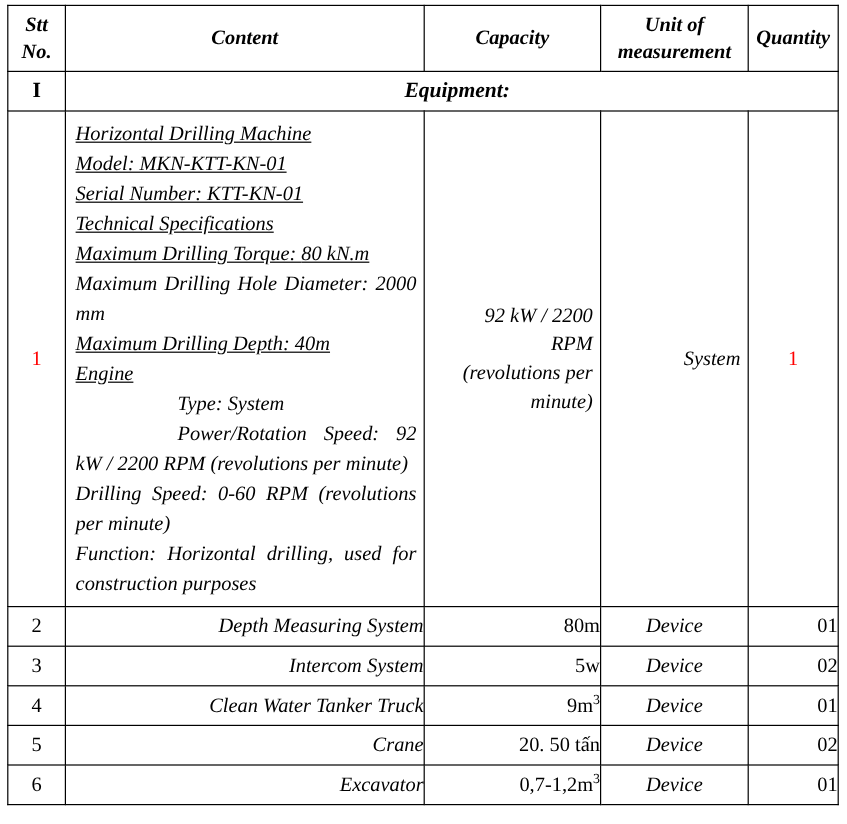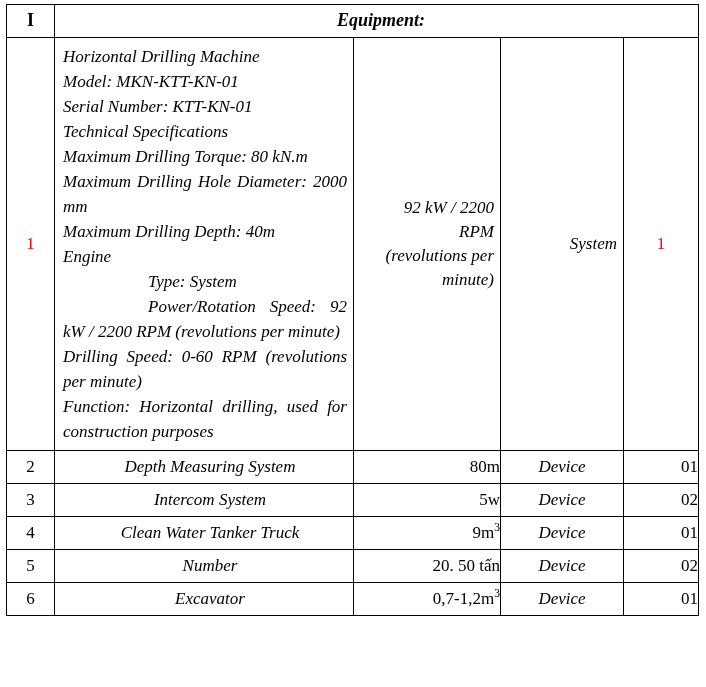--- a/index.html
+++ b/index.html
@@ -103,41 +103,41 @@
     font-style: normal;
   }
 
   .spec-line {
     margin: 0;
     padding: 0;
     line-height: 25px;
     text-align: justify;
     text-align-last: left;
   }
-  .spec-line.plain { text-align: center; }
+  .spec-line.plain { text-align: center; text-decoration: underline; }
   .spec-line.indent {
     text-indent: 85px;
     text-align: justify;
     text-align-last: left;
   }
   .red-val { color: #000000; }
 
   .cap-multiline {
     line-height: 24px;
   }
 
   
   .drow td { height: 32px; }
   .drow .num-cell {
     text-align: center;
     font-style: normal;
     font-size: 17px;
   }
   .drow .content-cell {
-    text-align: center;
+    text-align: right;
     font-style: italic;
     padding-left: 12px;
   }
   .drow .cap-cell {
     text-align: right;
     font-style: normal;
   }
   .drow .unit-cell {
     text-align: center;
     font-style: italic;
@@ -155,20 +155,33 @@
   <table class="equip">
     <colgroup>
       <col class="c-stt">
         <col class="c-cont">
         <col class="c-cap">
         <col class="c-unit">
         <col class="c-qty">
     </colgroup>
     <tbody>
 
+      <tr class="hdr">
+        <td>
+          <span>Stt</span><br>
+          <span>No.</span>
+        </td>
+        <td>Content</td>
+        <td>Capacity</td>
+        <td>
+          <span>Unit of</span><br>
+          <span>measurement</span>
+        </td>
+        <td>Quantity</td>
+      </tr>
 
       <tr class="section">
         <td class="sec-num">I</td>
         <td class="sec-label" colspan="4">Equipment:</td>
       </tr>
 
       <tr class="spec">
         <td class="num-cell">1</td>
         <td class="spec-cell">
           <div id="spec-lines">
@@ -214,21 +227,21 @@
         </tr>
         <tr class="drow">
           <td class="num-cell">4</td>
           <td class="content-cell">Clean Water Tanker Truck</td>
           <td class="cap-cell"><span>9m</span><sup>3</sup></td>
           <td class="unit-cell">Device</td>
           <td class="qty-cell">01</td>
         </tr>
         <tr class="drow">
           <td class="num-cell">5</td>
-          <td class="content-cell">Number</td>
+          <td class="content-cell">Crane</td>
           <td class="cap-cell"><span>20. 50 tấn</span></td>
           <td class="unit-cell">Device</td>
           <td class="qty-cell">02</td>
         </tr>
         <tr class="drow">
           <td class="num-cell">6</td>
           <td class="content-cell">Excavator</td>
           <td class="cap-cell"><span>0,7-1,2m</span><sup>3</sup></td>
           <td class="unit-cell">Device</td>
           <td class="qty-cell">01</td>

